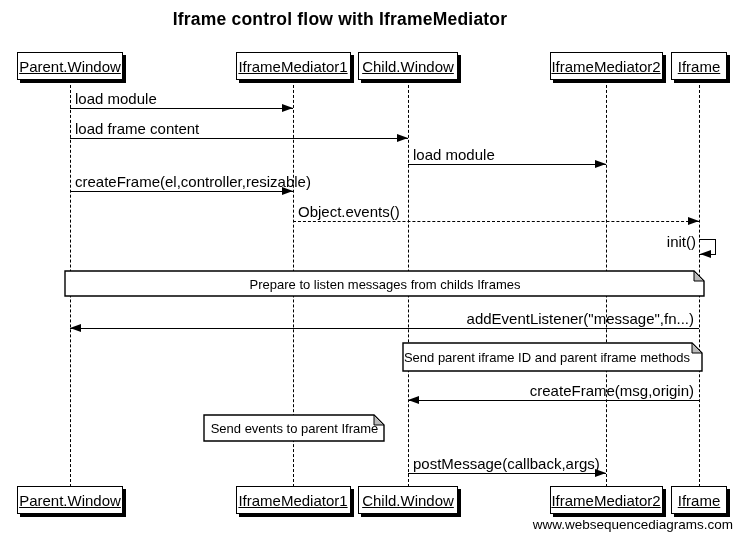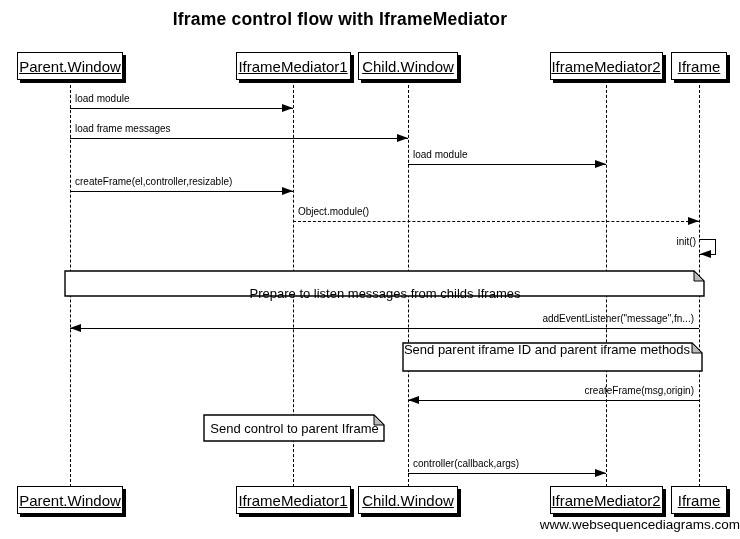--- a/index.html
+++ b/index.html
@@ -5,36 +5,36 @@
   html,body{margin:0;padding:0;background:#fff;}
   #stage{
     position:relative;width:740px;height:539px;background:#fff;overflow:hidden;
     font-family:"Liberation Sans",sans-serif;color:#000;
   }
   #title{
     position:absolute;top:9px;left:0;width:680px;text-align:center;
     font-size:17.5px;font-weight:bold;letter-spacing:.2px;
   }
   #watermark{
-    position:absolute;top:517px;right:0;font-size:13.5px;white-space:nowrap;text-align:center;
+    position:absolute;top:517px;right:7px;font-size:13.5px;white-space:nowrap;text-align:center;
   }
   .actor{
     position:absolute;height:28px;background:#fff;border:1.5px solid #000;
     box-shadow:3px 3px 0 #000;display:flex;align-items:center;justify-content:center;
     box-sizing:border-box;
   }
   .actor span{font-size:15px;text-decoration:underline;white-space:nowrap;}
   .lifeline{position:absolute;width:0;border-left:1px dashed #000;}
   .mline{position:absolute;height:0;border-top:1.5px solid #000;}
   .mline.dashed{border-top-style:dashed;}
   .ahead{position:absolute;width:0;height:0;border-top:4px solid transparent;border-bottom:4px solid transparent;}
   .ahead.r{border-left:11px solid #000;}
   .ahead.l{border-right:11px solid #000;}
   .mlabel{
-    position:absolute;font-size:10px;height:15px;line-height:15px;white-space:nowrap;
+    position:absolute;font-size:15px;height:15px;line-height:15px;white-space:nowrap;
   }
   .mlabel.right{text-align:center;}
   .selfloop{
     position:absolute;width:17px;height:16px;box-sizing:border-box;
     border:1.5px solid #000;border-left:none;background:transparent;
   }
   .note-svg{position:absolute;}
   .note-label{
     position:absolute;display:flex;align-items:center;justify-content:center;
     font-size:13px;white-space:nowrap;
@@ -49,57 +49,57 @@
       <div class="lifeline" style="left: 70px; top: 80px; height: 407px;"></div>
       <div class="lifeline" style="left: 293px; top: 80px; height: 407px;"></div>
       <div class="lifeline" style="left: 408px; top: 80px; height: 407px;"></div>
       <div class="lifeline" style="left: 606px; top: 80px; height: 407px;"></div>
       <div class="lifeline" style="left: 699px; top: 80px; height: 407px;"></div>
       <div class="mline" style="left: 70px; top: 108px; width: 223px;"></div>
       <div class="ahead r" style="left: 282px; top: 104px;"></div>
       <div class="mlabel" style="left: 75px; top: 91px;">load module</div>
       <div class="mline" style="left: 70px; top: 138px; width: 338px;"></div>
       <div class="ahead r" style="left: 397px; top: 134px;"></div>
-      <div class="mlabel" style="left: 75px; top: 121px;">load frame messages</div>
+      <div class="mlabel" style="left: 75px; top: 121px;">load frame content</div>
       <div class="mline" style="left: 408px; top: 164px; width: 198px;"></div>
       <div class="ahead r" style="left: 595px; top: 160px;"></div>
       <div class="mlabel" style="left: 413px; top: 147px;">load module</div>
       <div class="mline" style="left: 70px; top: 191px; width: 223px;"></div>
       <div class="ahead r" style="left: 282px; top: 187px;"></div>
       <div class="mlabel" style="left: 75px; top: 174px;">createFrame(el,controller,resizable)</div>
       <div class="mline dashed" style="left: 293px; top: 221px; width: 406px;"></div>
       <div class="ahead r" style="left: 688px; top: 217px;"></div>
-      <div class="mlabel" style="left: 298px; top: 204px;">Object.module()</div>
+      <div class="mlabel" style="left: 298px; top: 204px;">Object.events()</div>
       <div class="selfloop" style="left: 699px; top: 239px;"></div>
       <div class="ahead l" style="left: 700px; top: 250px;"></div>
       <div class="mlabel right" style="right: 44px; top: 234px;">init()</div>
       <div class="mline" style="left: 70px; top: 328px; width: 629px;"></div>
       <div class="ahead l" style="left: 70px; top: 324px;"></div>
       <div class="mlabel right" style="right: 46px; top: 311px;">addEventListener("message",fn...)</div>
       <div class="mline" style="left: 408px; top: 400px; width: 291px;"></div>
       <div class="ahead l" style="left: 408px; top: 396px;"></div>
       <div class="mlabel right" style="right: 46px; top: 383px;">createFrame(msg,origin)</div>
       <div class="mline" style="left: 408px; top: 473px; width: 198px;"></div>
       <div class="ahead r" style="left: 595px; top: 469px;"></div>
-      <div class="mlabel" style="left: 413px; top: 456px;">controller(callback,args)</div>
+      <div class="mlabel" style="left: 413px; top: 456px;">postMessage(callback,args)</div>
       <svg class="note-svg" width="642" height="28" style="left: 64px; top: 270px;">
         <path d="M1,1 L630,1 L640,11 L640,26 L1,26 Z" fill="#ffffff" stroke="#000000" stroke-width="1.4"></path>
         <path d="M630,1 L630,11 L640,11 Z" fill="#bbbbbb" stroke="#000000" stroke-width="1"></path>
       </svg>
-      <div class="note-label" style="left: 65px; top: 271px; width: 640px; height: 44px;">Prepare to listen messages from childs Iframes</div>
+      <div class="note-label" style="left: 65px; top: 262px; width: 640px; height: 44px;">Prepare to listen messages from childs Iframes</div>
       <svg class="note-svg" width="302" height="31" style="left: 402px; top: 342px;">
         <path d="M1,1 L290,1 L300,11 L300,29 L1,29 Z" fill="#ffffff" stroke="#000000" stroke-width="1.4"></path>
         <path d="M290,1 L290,11 L300,11 Z" fill="#bbbbbb" stroke="#000000" stroke-width="1"></path>
       </svg>
-      <div class="note-label" style="left: 403px; top: 335px; width: 288px; height: 29px;">Send parent iframe ID and parent iframe methods</div>
+      <div class="note-label" style="left: 403px; top: 343px; width: 288px; height: 29px;">Send parent iframe ID and parent iframe methods</div>
       <svg class="note-svg" width="183" height="29" style="left: 203px; top: 414px;">
         <path d="M1,1 L171,1 L181,11 L181,27 L1,27 Z" fill="#ffffff" stroke="#000000" stroke-width="1.4"></path>
         <path d="M171,1 L171,11 L181,11 Z" fill="#bbbbbb" stroke="#000000" stroke-width="1"></path>
       </svg>
-      <div class="note-label" style="left: 204px; top: 415px; width: 181px; height: 27px;">Send control to parent Iframe</div>
+      <div class="note-label" style="left: 204px; top: 415px; width: 181px; height: 27px;">Send events to parent Iframe</div>
       <div class="actor" style="left: 17px; top: 52px; width: 106px; height: 28px;">
         <span>Parent.Window</span>
       </div>
       <div class="actor" style="left: 235.5px; top: 52px; width: 115px; height: 28px;">
         <span>IframeMediator1</span>
       </div>
       <div class="actor" style="left: 358px; top: 52px; width: 100px; height: 28px;">
         <span>Child.Window</span>
       </div>
       <div class="actor" style="left: 549.5px; top: 52px; width: 113px; height: 28px;">

